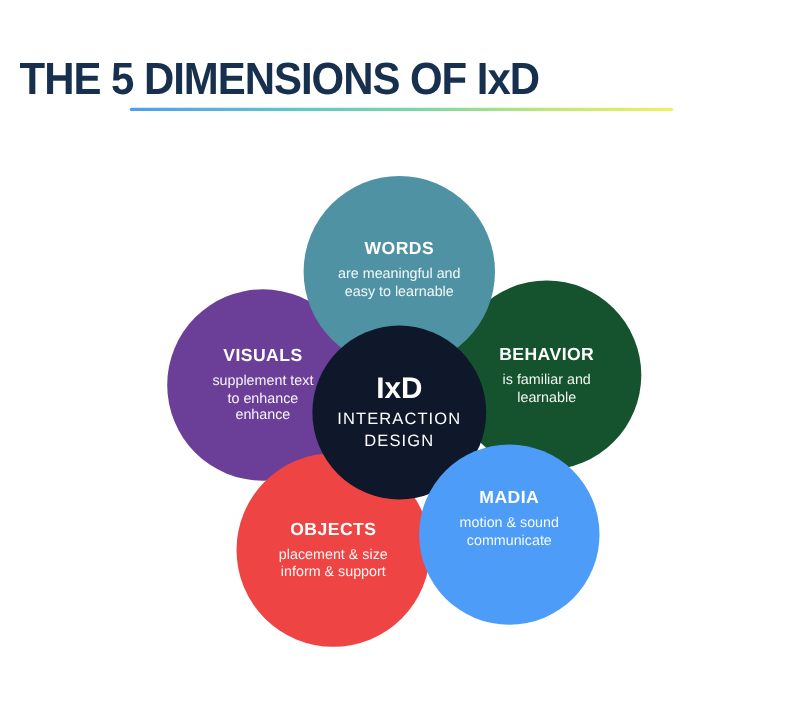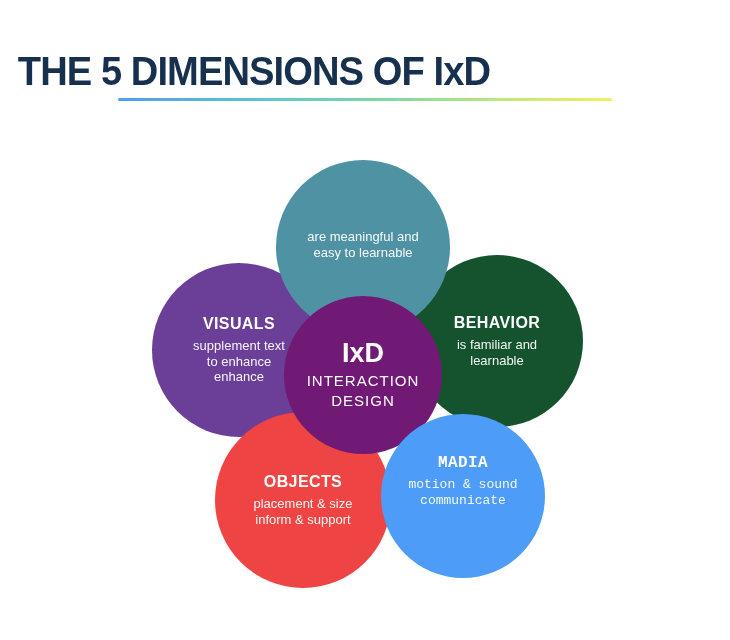--- a/index.html
+++ b/index.html
@@ -43,21 +43,21 @@
     align-items: center;
     justify-content: center;
     text-align: center;
     color: #ffffff;
   }
   .c-visuals  { left: 152px; top: 263px; width: 174px; height: 174px; }
   .c-behavior { left: 411px; top: 255px; width: 172px; height: 172px; }
   .c-words    { left: 276px; top: 160px; width: 174px; height: 174px; }
   .c-objects  { left: 215px; top: 412px; width: 176px; height: 176px; }
   .c-center   { left: 284px; top: 296px; width: 158px; height: 158px; }
-  .c-madia    { left: 381px; top: 414px; width: 164px; height: 164px; font-family: Liberation Mono, monospace; }
+  .c-madia    { left: 381px; top: 404px; width: 164px; height: 164px; }
 
   .c-madia .circle-text { transform: translateY(-15px); }
   .c-words .circle-text { transform: translateY(-2px); }
 
   .circle-title {
     font-size: 16px;
     font-weight: 700;
     letter-spacing: 0.4px;
     margin-bottom: 5px;
   }
@@ -109,38 +109,39 @@
         <div class="circle-title">BEHAVIOR</div>
         <div class="circle-desc">
           <span>is familiar and</span>
           <span>learnable</span>
         </div>
       </div>
     </div>
 
     <div class="circle c-words" style="background-color: rgb(78, 146, 163);">
       <div class="circle-text">
+        <div class="circle-title">WORDS</div>
         <div class="circle-desc">
           <span>are meaningful and</span>
           <span>easy to learnable</span>
         </div>
       </div>
     </div>
 
     <div class="circle c-objects" style="background-color: #ef4444;">
       <div class="circle-text">
         <div class="circle-title">OBJECTS</div>
         <div class="circle-desc">
           <span>placement &amp; size</span>
           <span>inform &amp; support</span>
         </div>
       </div>
     </div>
 
-    <div class="circle c-center" style="background-color: #701a75;">
+    <div class="circle c-center" style="background-color: #0f172a;">
       <div class="circle-text">
         <div class="center-abbr">IxD</div>
         <div class="center-sub">
           <span>INTERACTION</span>
           <span>DESIGN</span>
         </div>
       </div>
     </div>
 
     <div class="circle c-madia" style="background-color: rgb(76, 156, 248);">

